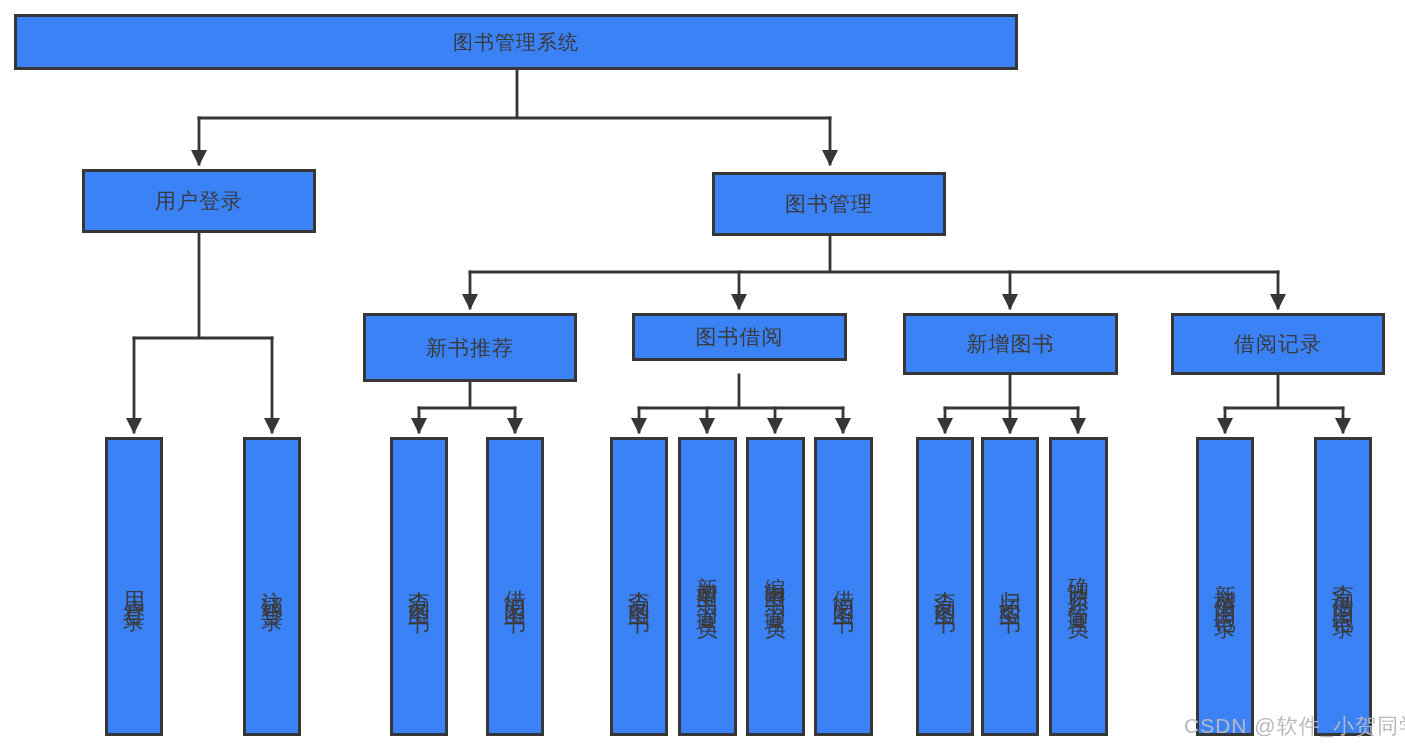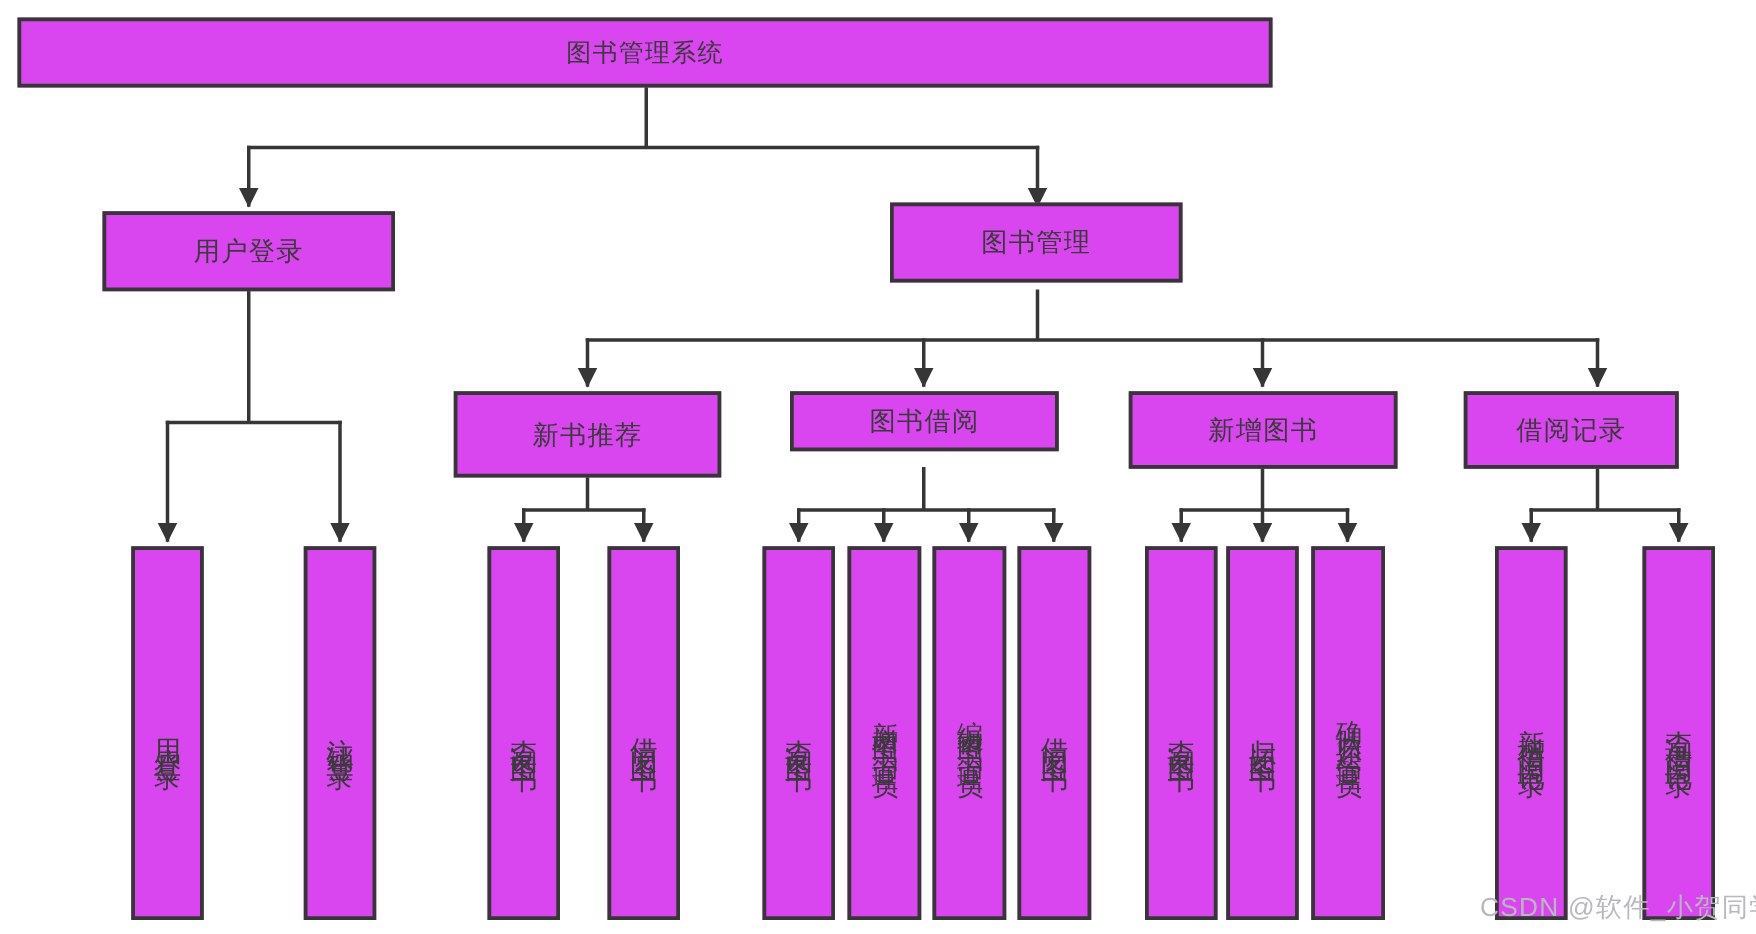--- a/index.html
+++ b/index.html
@@ -13,21 +13,21 @@
   }
   .wires {
     position: absolute;
     left: 0; top: 0;
     width: 1405px; height: 747px;
   }
   .box {
     position: absolute;
     box-sizing: border-box;
     border: 3px solid #363636;
-    background: #d946ef;
+    background: #3b82f6;
     display: flex;
     align-items: center;
     justify-content: center;
     color: #3a3a3a;
   }
   .h-label { font-size: 21px; letter-spacing: 1px; white-space: nowrap; }
   .root-label { font-size: 20px; letter-spacing: 1px; white-space: nowrap; }
   .vtext {
     writing-mode: vertical-rl;
     text-orientation: mixed;
@@ -96,34 +96,34 @@
     </g>
   </svg>
 
   <div class="box" style="left:14px; top:14px; width:1004px; height:56px;">
     <span class="root-label">图书管理系统</span>
   </div>
 
   <div class="box" style="left:82px; top:169px; width:234px; height:64px;">
     <span class="h-label">用户登录</span>
   </div>
-  <div class="box" style="left:712px; top:162px; width:234px; height:64px;">
+  <div class="box" style="left:712px; top:172px; width:234px; height:64px;">
     <span class="h-label">图书管理</span>
   </div>
 
   <div class="box" style="left:363px; top:313px; width:214px; height:69px;">
     <span class="h-label">新书推荐</span>
   </div>
   <div class="box" style="left:632px; top:313px; width:215px; height:48px;">
     <span class="h-label">图书借阅</span>
   </div>
   <div class="box" style="left:903px; top:313px; width:215px; height:62px;">
     <span class="h-label">新增图书</span>
   </div>
-  <div class="box" style="left:1171px; top:313px; width:172px; height:62px;">
+  <div class="box" style="left:1171px; top:313px; width:214px; height:62px;">
     <span class="h-label">借阅记录</span>
   </div>
 
   <div class="box" style="left:105px; top:437px; width:58px; height:299px;">
     <span class="vtext">用户登录</span>
   </div>
   <div class="box" style="left:243px; top:437px; width:58px; height:299px;">
     <span class="vtext">注销登录</span>
   </div>
 

